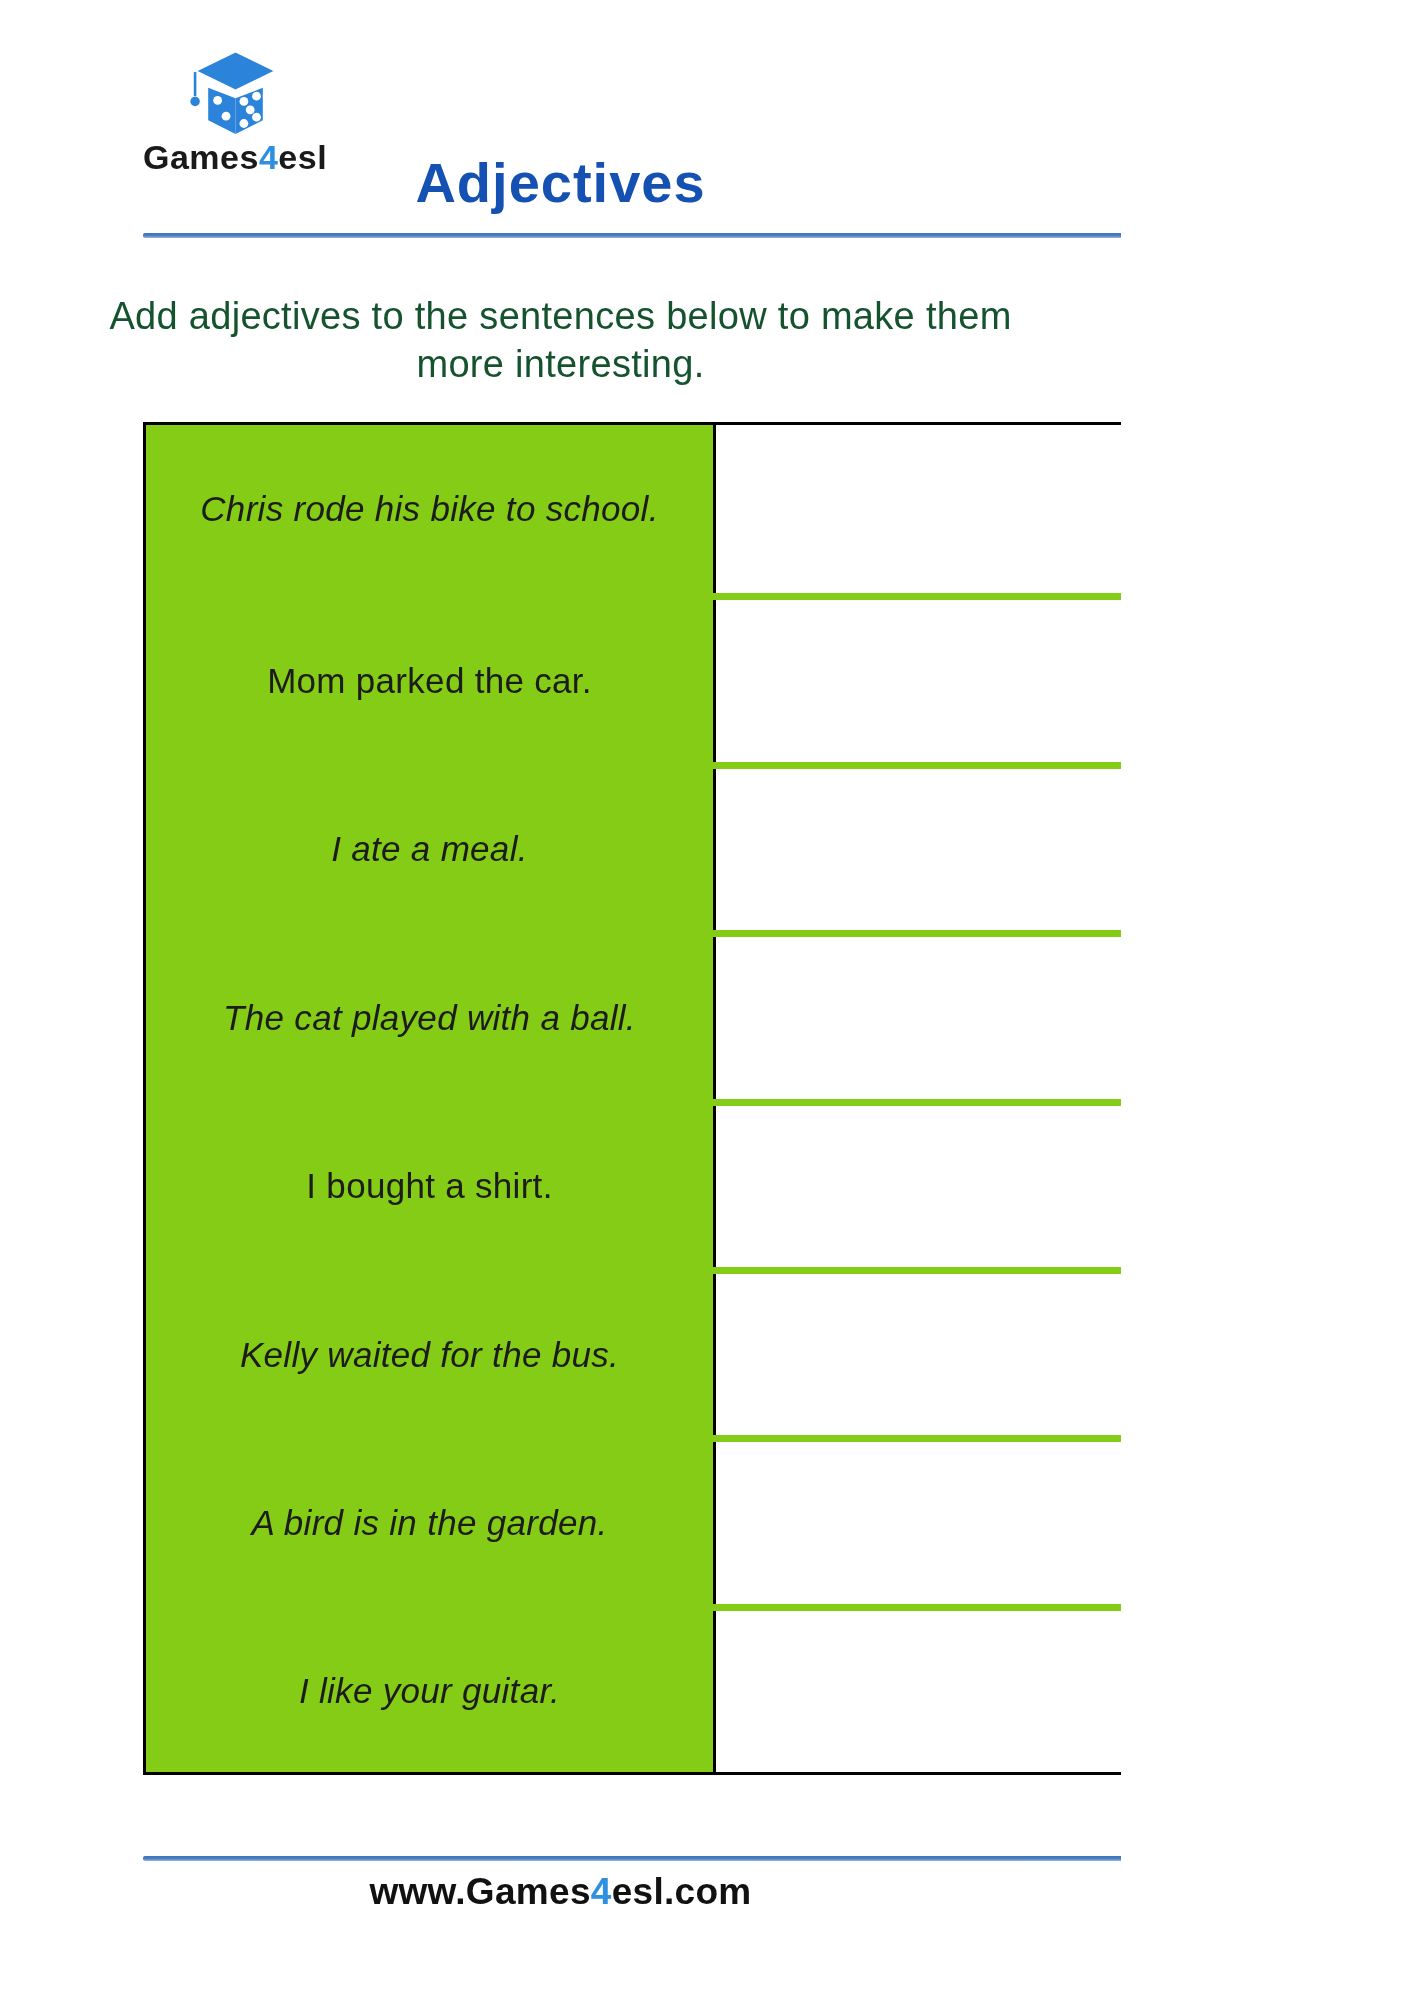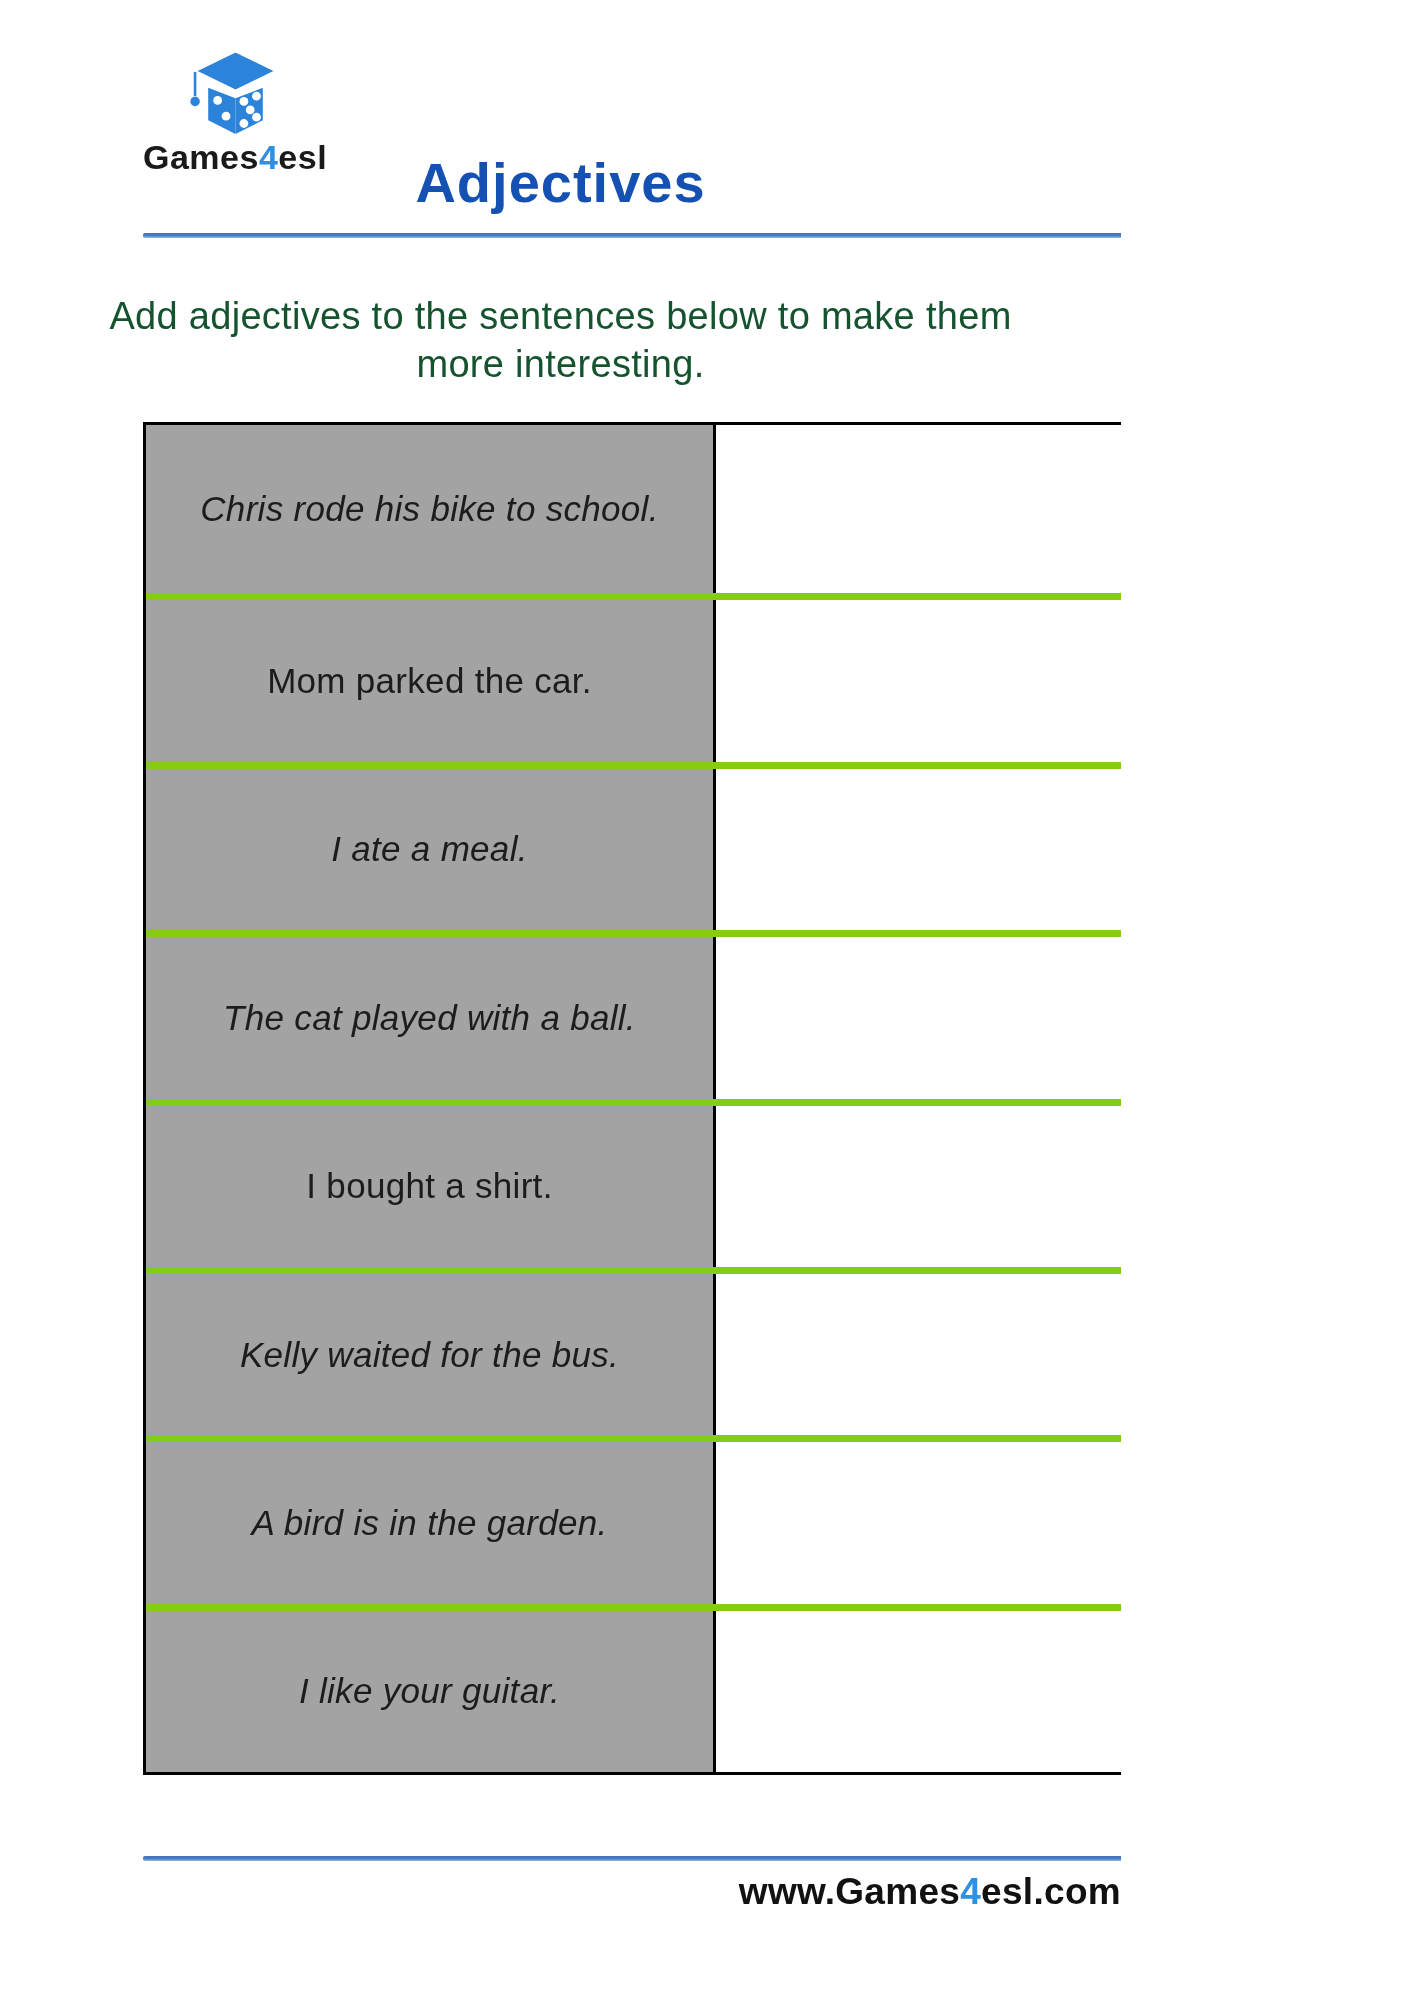--- a/index.html
+++ b/index.html
@@ -72,21 +72,21 @@
   
   .sentence-table {
     position: absolute;
     left: 143px;
     top: 422px;
     width: 1129px;
     height: 1353px;
     border: 3px solid #000000;
     display: grid;
     grid-template-rows: repeat(8, 1fr);
-    background: #a3a3a3;
+    background: #84cc16;
   }
   .t-row {
     display: grid;
     grid-template-columns: 570px 1fr;
     border-top: 7px solid #84cc16;
   }
   .t-row:first-child { border-top: none; }
   .cell {
     display: flex;
     align-items: center;
@@ -101,21 +101,21 @@
     padding: 0 18px;
   }
   .cell.answer { background: #ffffff; }
 
   
   .footer-url {
     position: absolute;
     left: 0;
     top: 1869px;
     width: 100%;
-    text-align: right;
+    text-align: center;
     font-size: 37px;
     font-weight: 600;
     color: #111111;
     letter-spacing: 0.3px;
     line-height: 46px;
   }
 </style>
 </head>
 <body>
 

